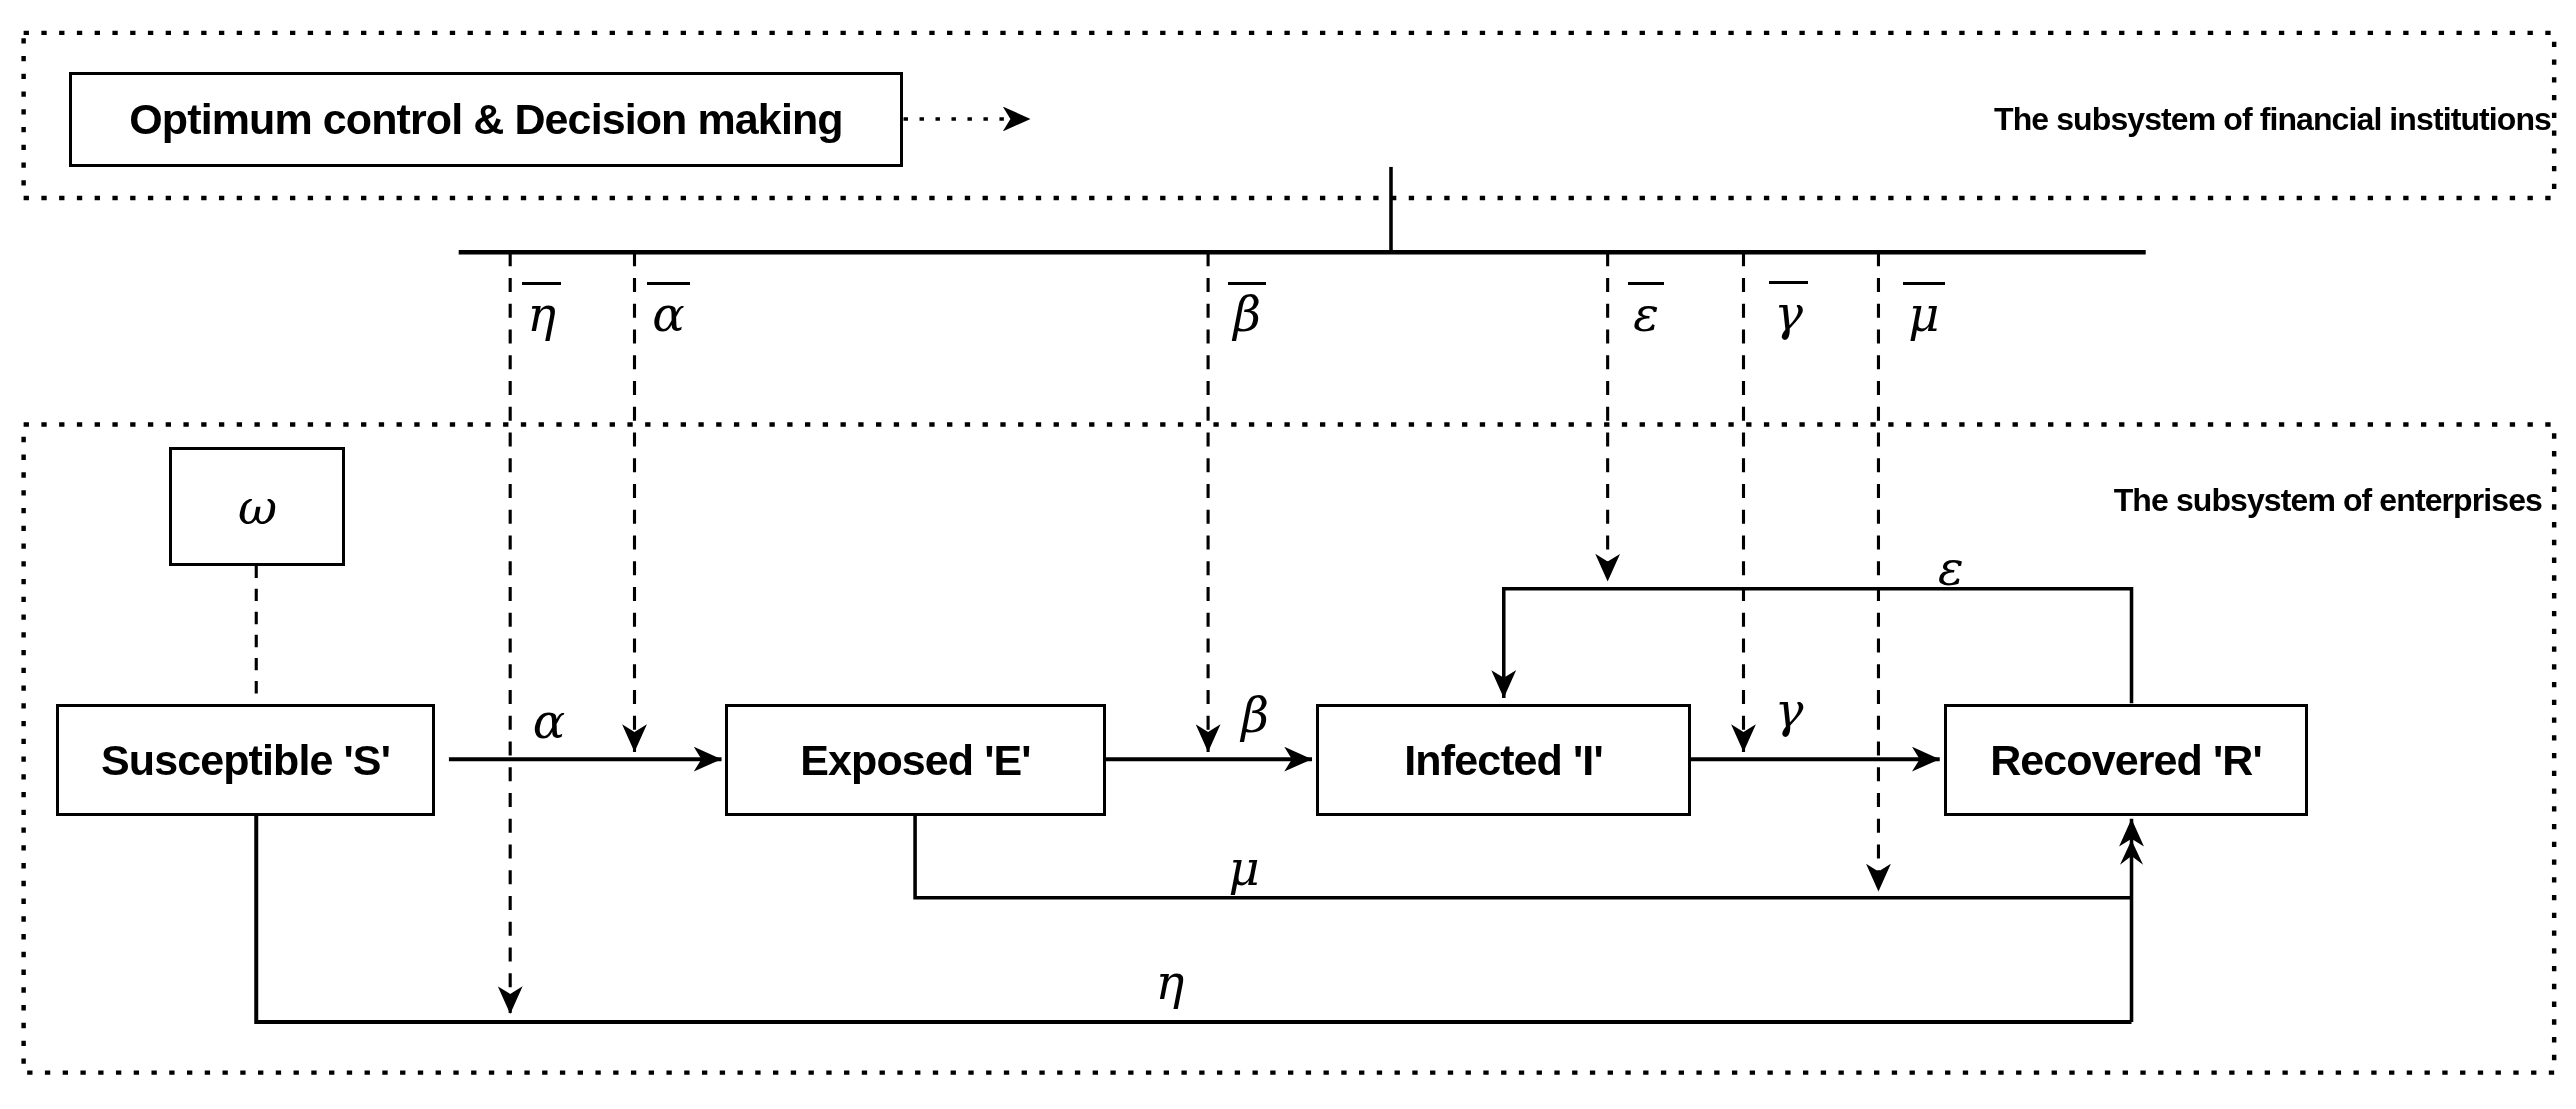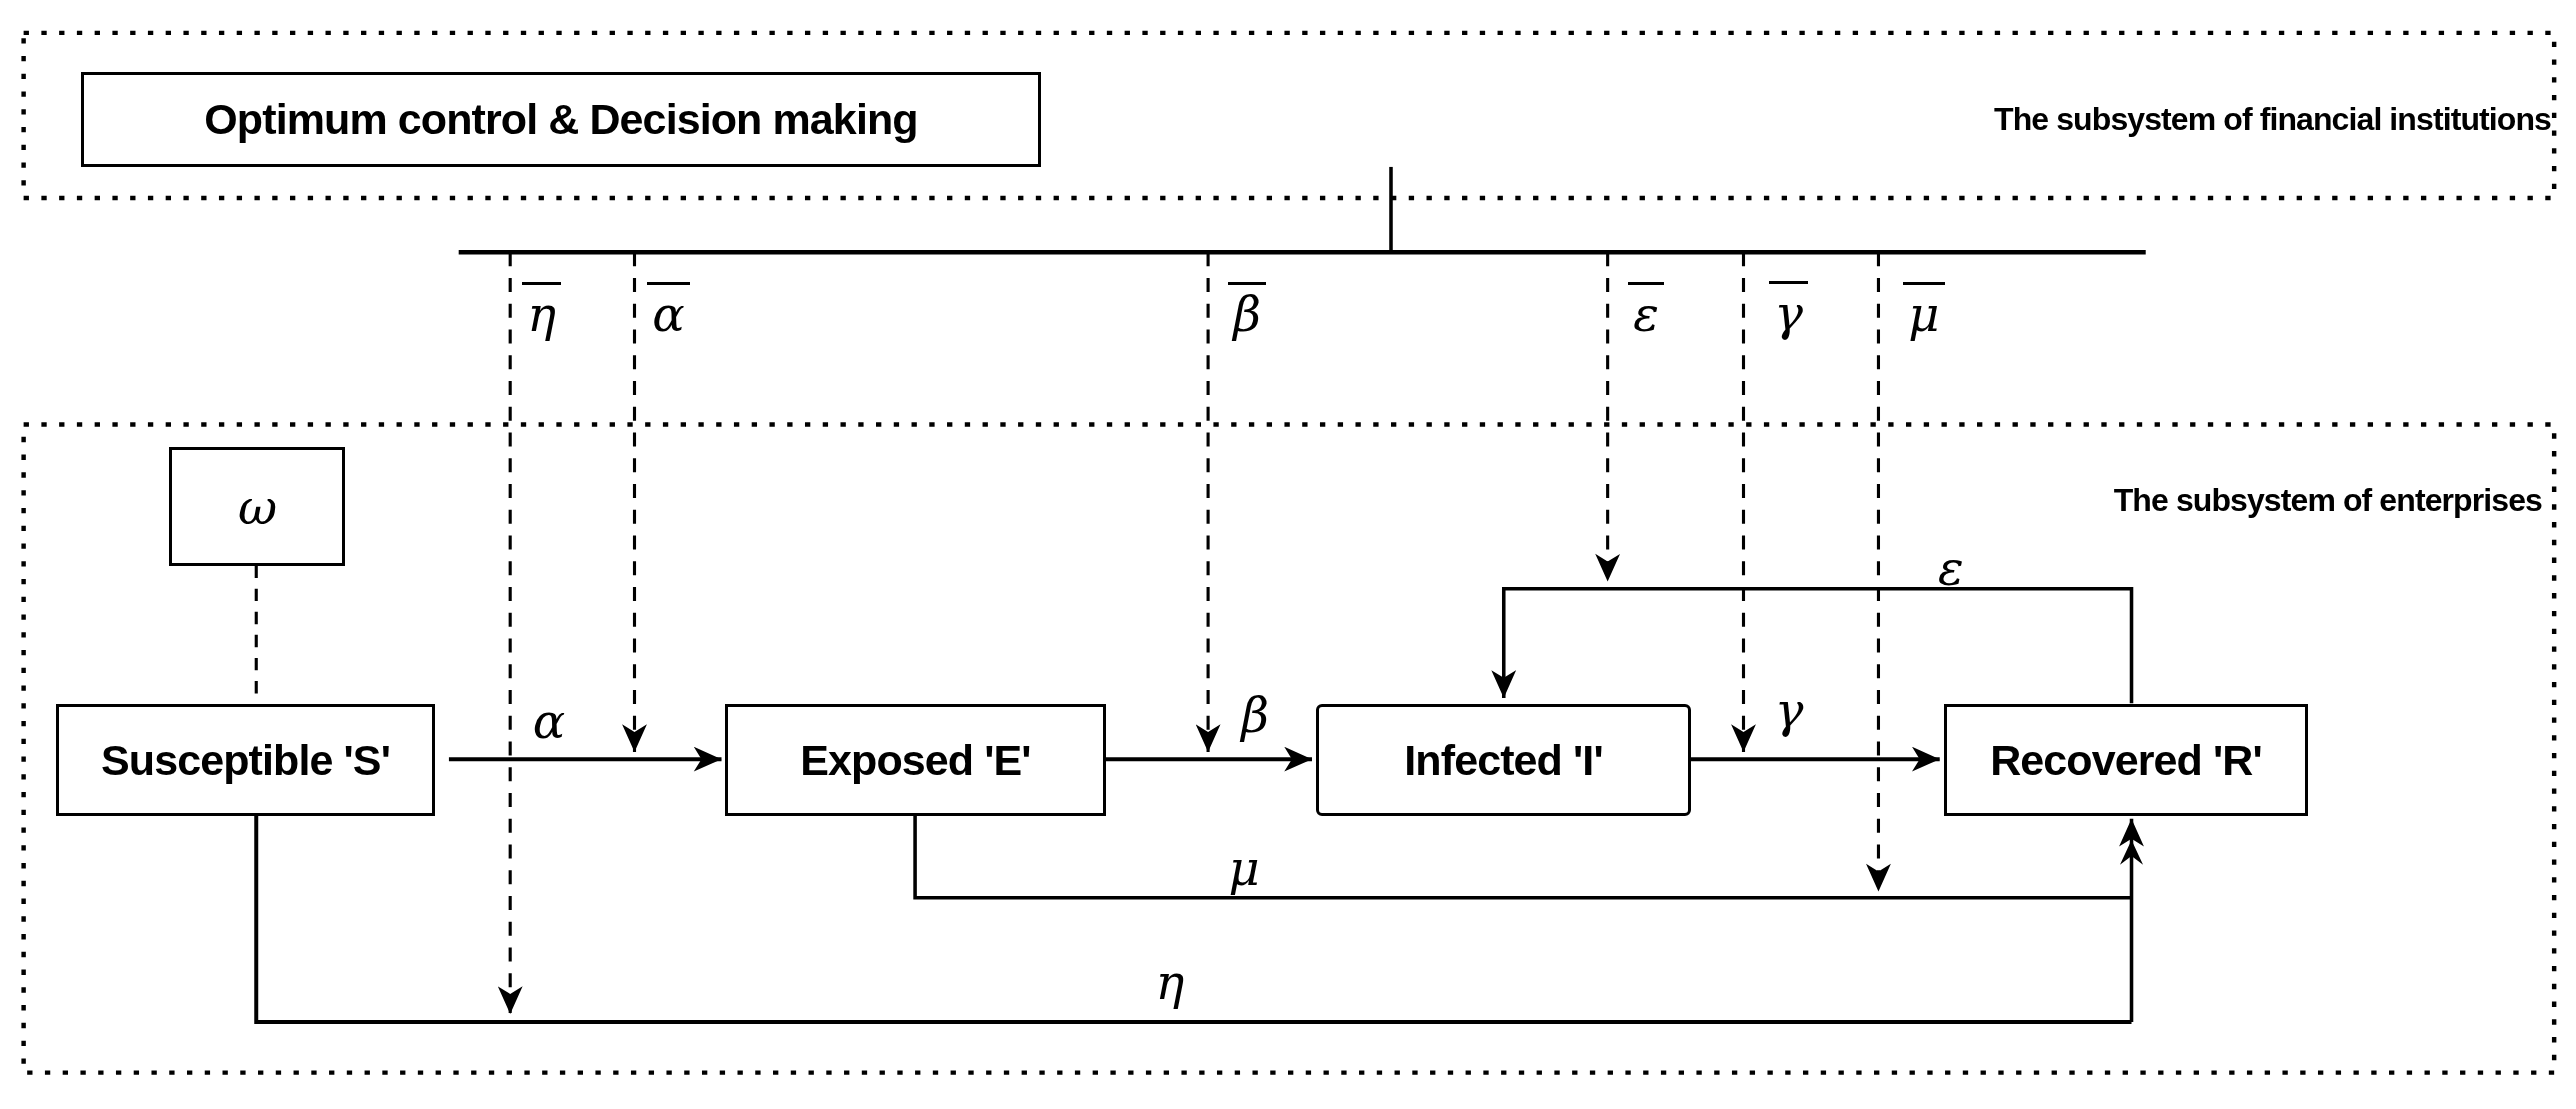--- a/index.html
+++ b/index.html
@@ -28,26 +28,26 @@
     border: 3.6px solid #000000;
     background: #ffffff;
     display: flex;
     align-items: center;
     justify-content: center;
     font-weight: 700;
     font-size: 43px;
     letter-spacing: -0.9px;
     white-space: nowrap;
   }
-  .node-optimum   { left: 69px;   top: 72px;  width: 960px; height: 95px; margin-left: 12px; }
+  .node-optimum   { left: 69px;   top: 72px;  width: 834px; height: 95px; }
   .node-bank      { left: 1046px; top: 72px;  width: 691px; height: 95px; }
   .node-omega     { left: 169px;  top: 447px; width: 176px; height: 119px; }
   .node-s         { left: 56px;   top: 704px; width: 379px; height: 112px; }
   .node-e         { left: 725px;  top: 704px; width: 381px; height: 112px; }
-  .node-i         { left: 1316px; top: 704px; width: 375px; height: 112px; border-radius: 6px; }
+  .node-i         { left: 1316px; top: 704px; width: 375px; height: 112px; }
   .node-r         { left: 1944px; top: 704px; width: 364px; height: 112px; }
 
   .subsystem-label {
     position: absolute;
     font-weight: 700;
     font-size: 32px;
     letter-spacing: -0.9px;
     white-space: nowrap;
     transform: translateY(-50%);
   }

